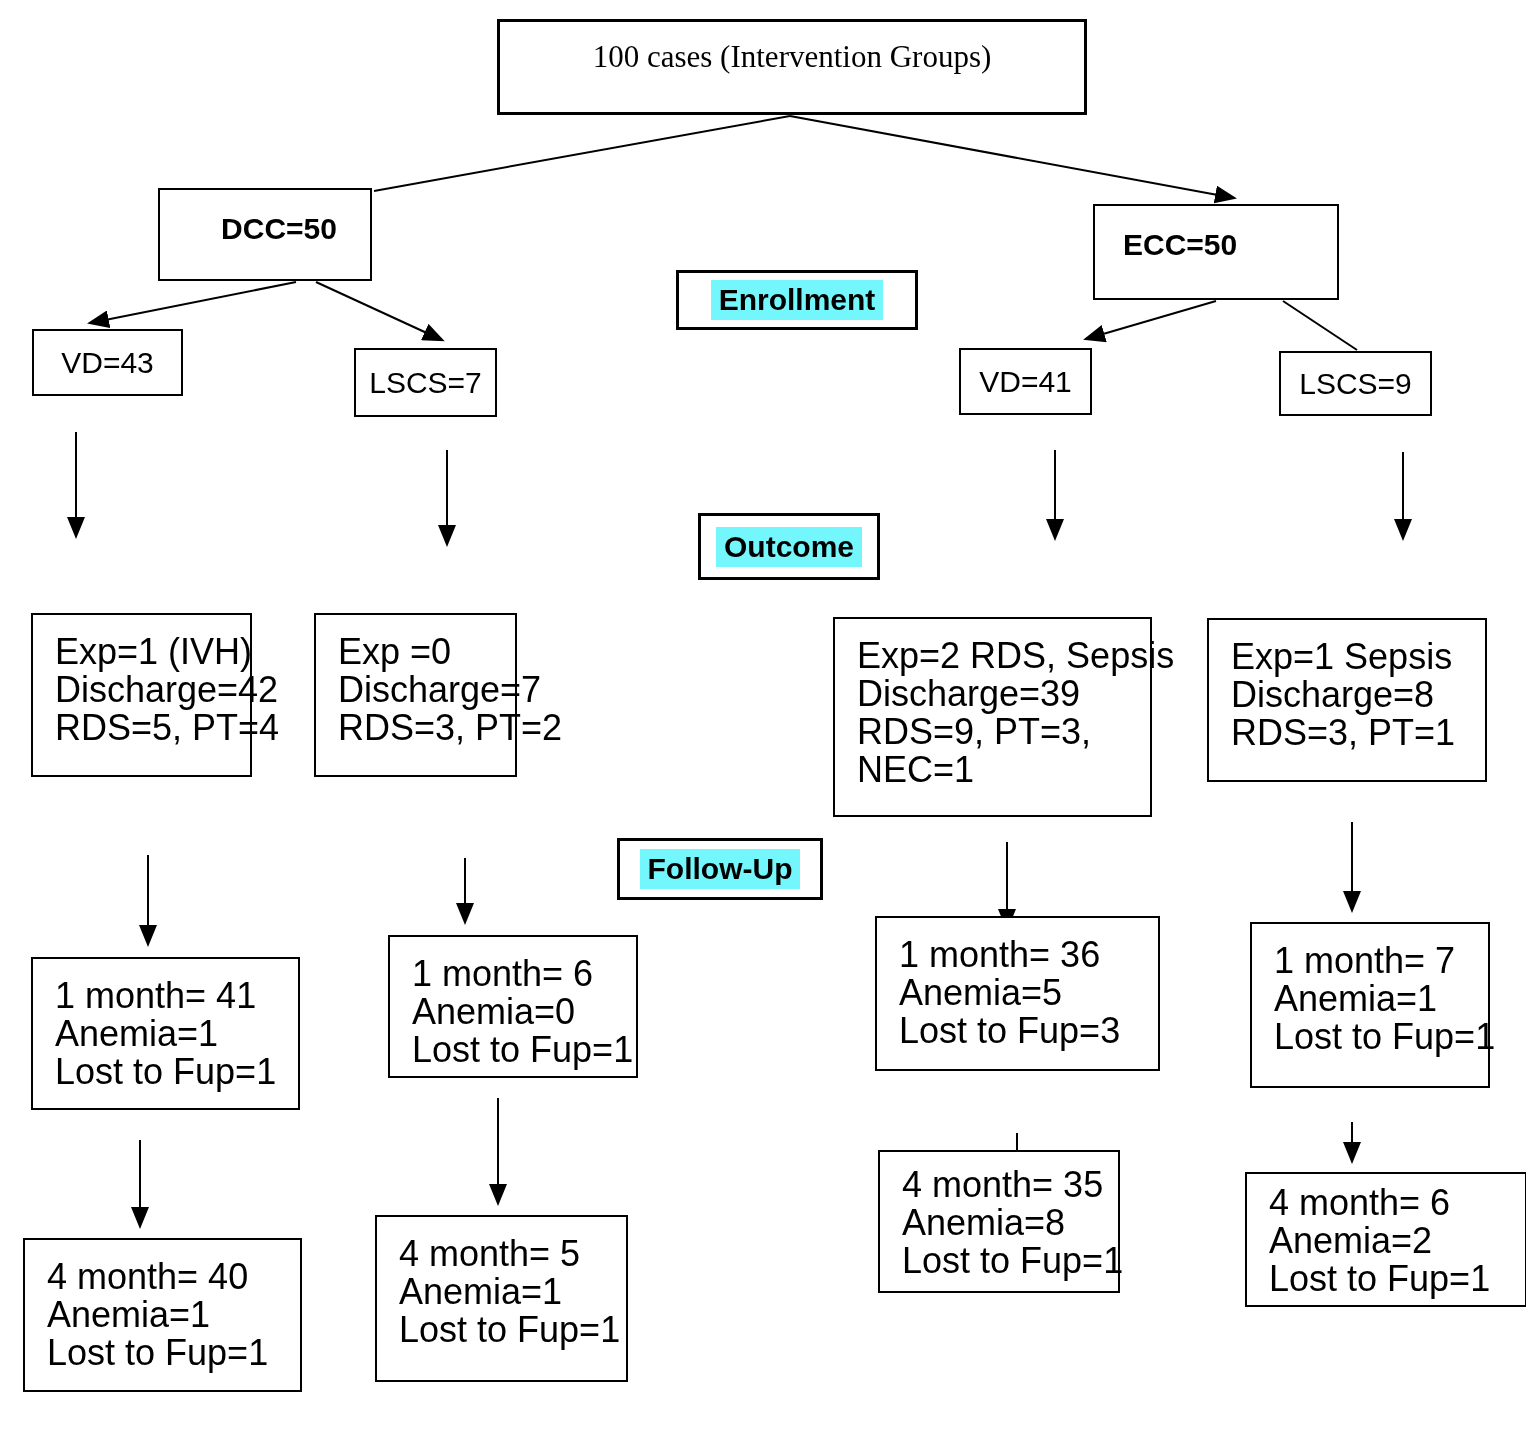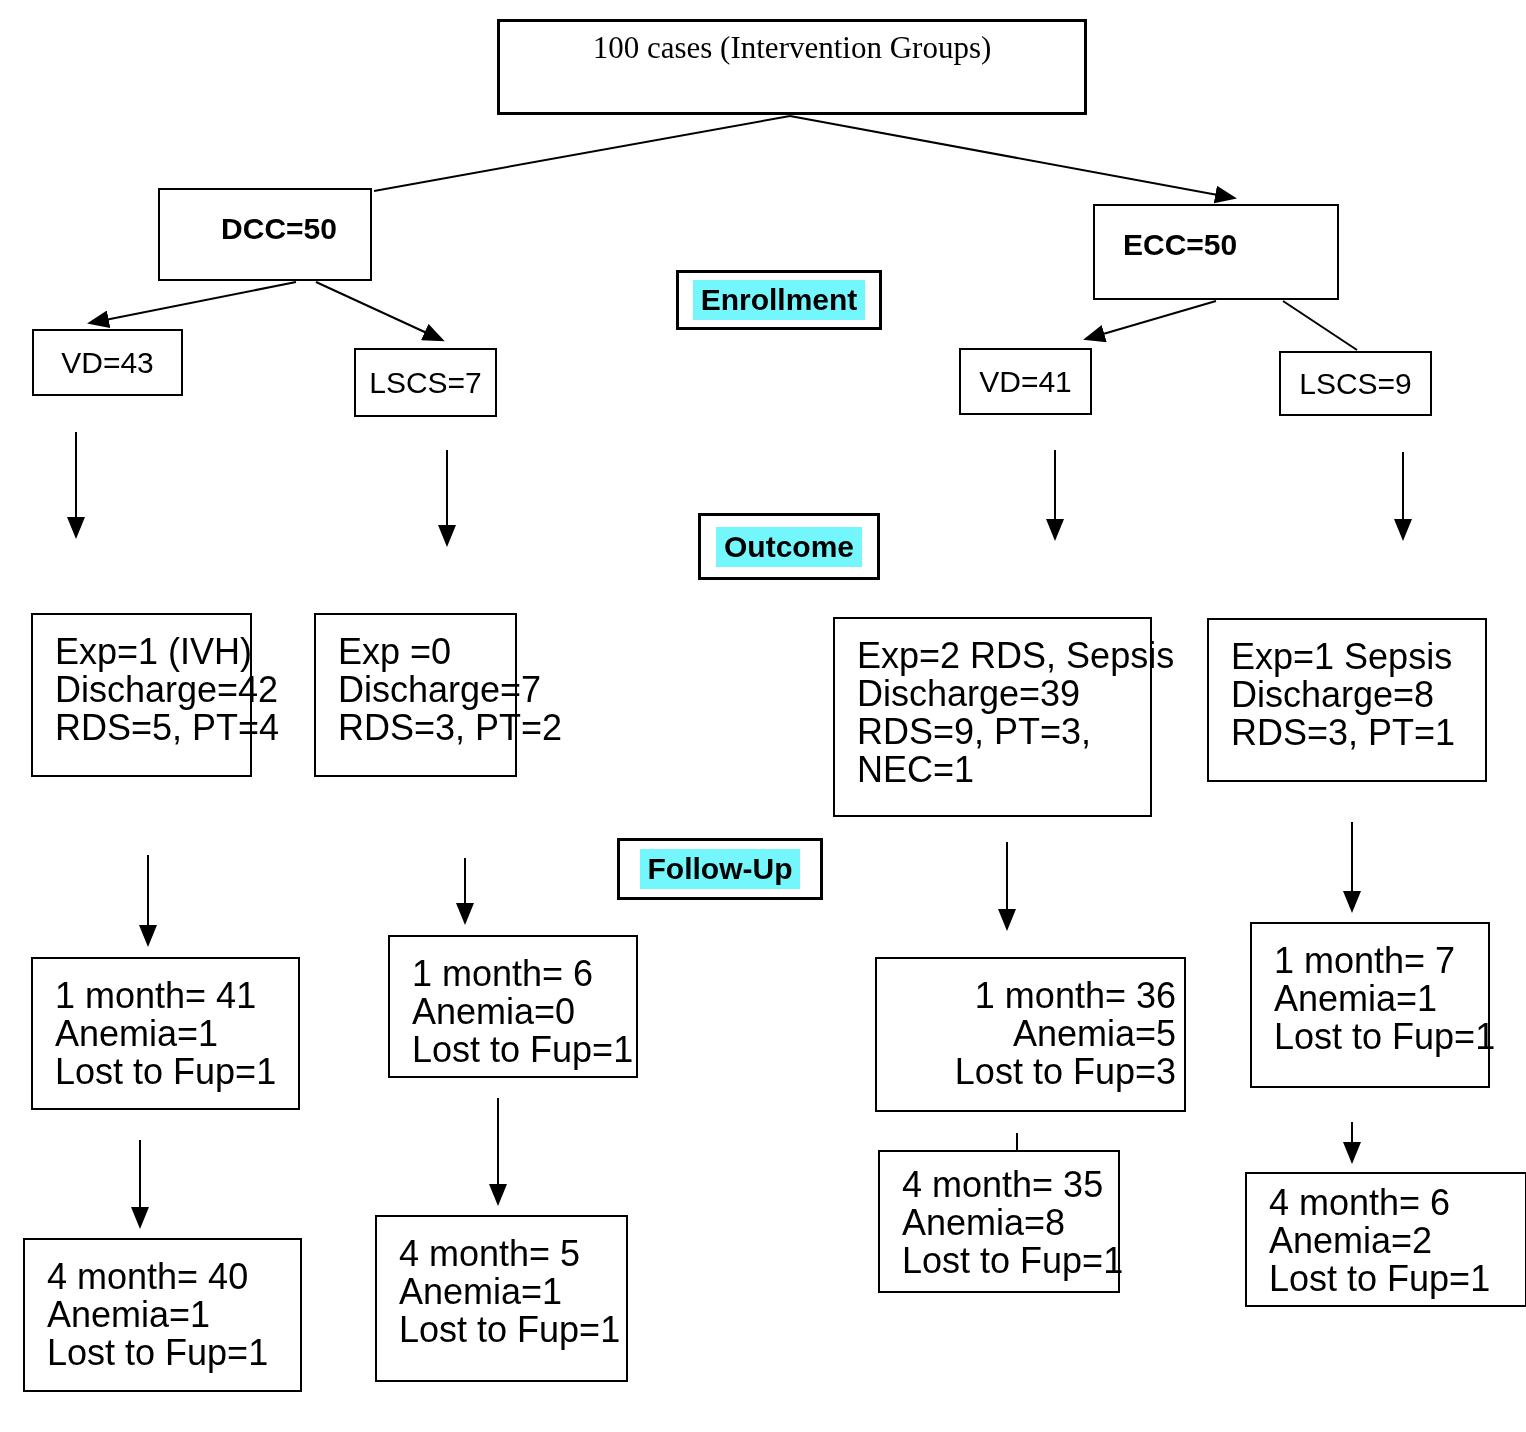--- a/index.html
+++ b/index.html
@@ -2,21 +2,21 @@
 <html><head>
 <meta charset="utf-8">
 <style>
   html,body{margin:0;padding:0;background:#fff;}
   #stage{position:relative;width:1526px;height:1432px;background:#fff;overflow:hidden;
          font-family:"Liberation Sans",sans-serif;color:#000;}
   #wires{position:absolute;left:0;top:0;width:1526px;height:1432px;z-index:0;}
   .box{position:absolute;box-sizing:border-box;border:2px solid #000;background:#fff;z-index:2;
        font-size:36px;line-height:38px;}
   .title-box{border-width:3px;font-family:"Liberation Serif","DejaVu Serif",serif;
-             font-size:31px;text-align:center;padding-top:7px;}
+             font-size:31px;text-align:center;padding-top:16px;}
   .group-box{font-weight:bold;font-size:30px;padding:20px 0 0 28px;}
   .sub-box{display:flex;align-items:center;justify-content:center;font-size:30px;}
   .stage-box{border-width:3px;display:flex;align-items:center;justify-content:center;z-index:2;
              position:absolute;box-sizing:border-box;border-style:solid;border-color:#000;background:#fff;}
   .stage-box .hl{font-weight:bold;font-size:30px;padding:3px 8px;}
   .multi{padding:18px 8px 0 22px;}
   .multi div{white-space:nowrap;}
 </style>
 </head>
 <body>
@@ -55,21 +55,21 @@
     <span>100 cases (Intervention Groups)</span>
   </div>
 
   <div class="box group-box" style="left:158px;top:188px;width:214px;height:93px;text-align:center;">
     <span>DCC=50</span>
   </div>
   <div class="box group-box" style="left:1093px;top:204px;width:246px;height:96px;">
     <span>ECC=50</span>
   </div>
 
-  <div class="stage-box" style="left:676px;top:270px;width:206px;height:60px;">
+  <div class="stage-box" style="left:676px;top:270px;width:242px;height:60px;">
     <span class="hl" style="background: rgb(115, 247, 253);">Enrollment</span>
   </div>
 
   <div class="box sub-box" style="left:32px;top:329px;width:151px;height:67px;">
     <span>VD=43</span>
   </div>
   <div class="box sub-box" style="left:354px;top:348px;width:143px;height:69px;">
     <span>LSCS=7</span>
   </div>
   <div class="box sub-box" style="left:959px;top:348px;width:133px;height:67px;">
@@ -112,21 +112,21 @@
   <div class="box multi" style="left:31px;top:957px;width:269px;height:153px;">
     <div>1 month= 41</div>
     <div>Anemia=1</div>
     <div>Lost to Fup=1</div>
   </div>
   <div class="box multi" style="left:352px;top:935px;width:250px;height:143px;margin-left:36px;">
     <div>1 month= 6</div>
     <div>Anemia=0</div>
     <div>Lost to Fup=1</div>
   </div>
-  <div class="box multi" style="left:875px;top:957px;width:311px;height:155px;text-align:right;">
+  <div class="box multi" style="left:875px;top:916px;width:285px;height:155px;">
     <div>1 month= 36</div>
     <div>Anemia=5</div>
     <div>Lost to Fup=3</div>
   </div>
   <div class="box multi" style="left:1250px;top:922px;width:240px;height:166px;">
     <div>1 month= 7</div>
     <div>Anemia=1</div>
     <div>Lost to Fup=1</div>
   </div>
 

